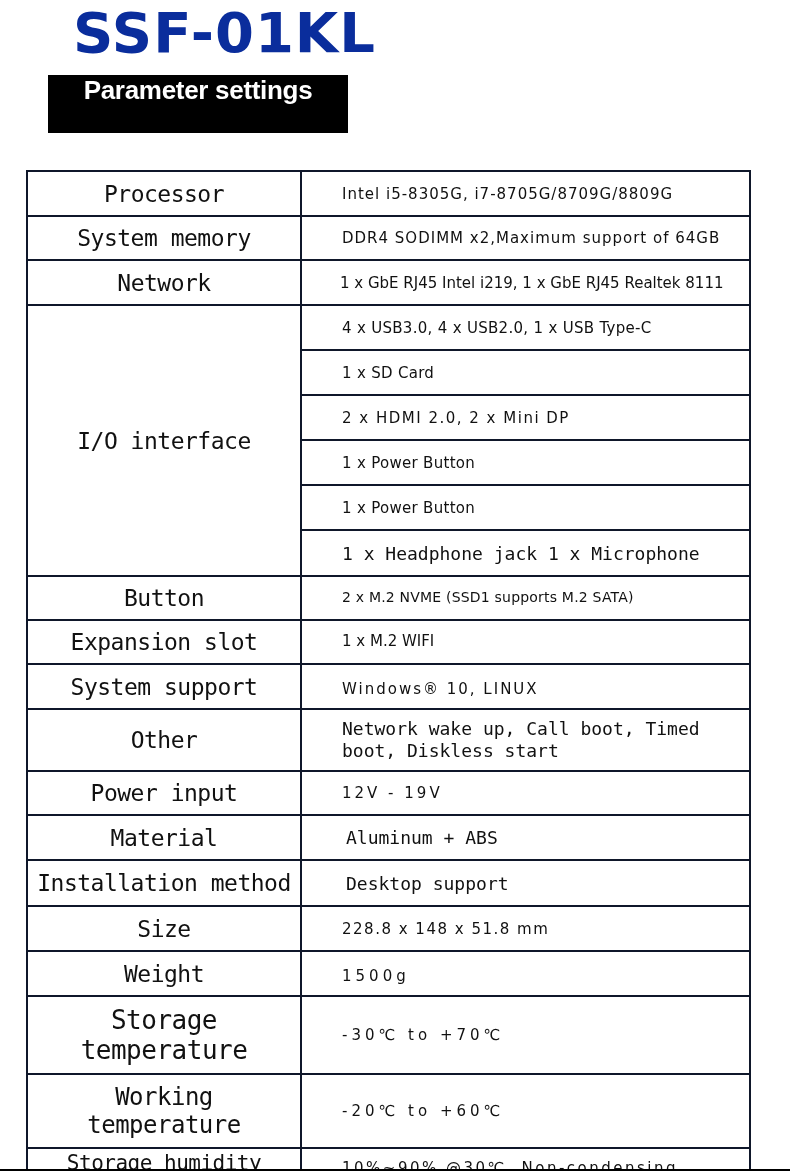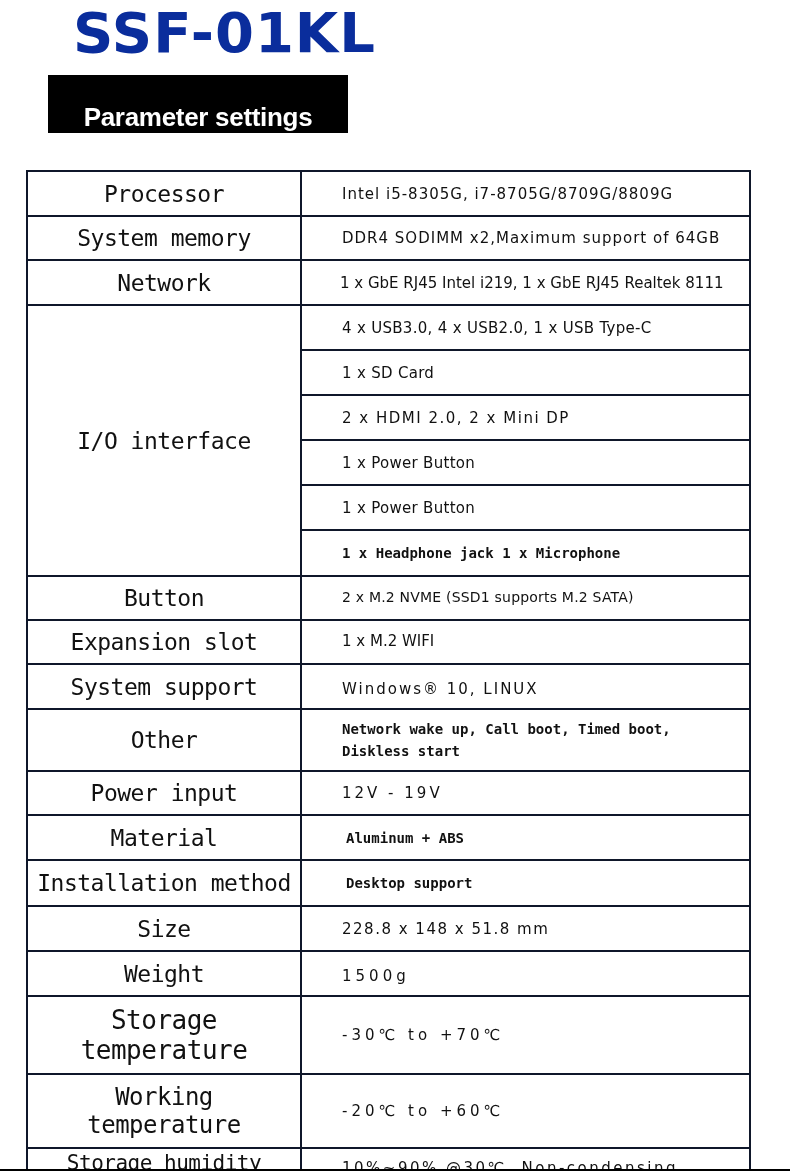--- a/index.html
+++ b/index.html
@@ -6,38 +6,38 @@
   body { width: 790px; height: 1171px; position: relative; overflow: hidden; font-family: "DejaVu Sans", sans-serif; color: #000; }
   .model-title {
     position: absolute; left: 73px; top: 0px;
     font-family: "DejaVu Sans", sans-serif; font-weight: bold;
     font-size: 56px; line-height: 66px; color: #0a2d9c; letter-spacing: 1px;
   }
   .section-banner {
     position: absolute; left: 48px; top: 75px; width: 300px; height: 58px;
     background: #000; color: #fff;
     font-family: "Liberation Sans", sans-serif; font-weight: bold; font-size: 26px;
-    display: flex; align-items: flex-end; justify-content: center; letter-spacing: -0.3px;
+    display: flex; align-items: flex-start; justify-content: center; letter-spacing: -0.3px;
   }
   .spec-table {
     position: absolute; left: 26px; top: 170px; width: 725px;
     border-collapse: collapse; table-layout: fixed;
   }
   .spec-table td { border: 2px solid #0f172a; padding: 8px; }
   .spec-table td.label {
     width: 256px; text-align: center;
     font-family: "DejaVu Sans Mono", monospace; font-size: 23px; color: #111; letter-spacing: -0.5px;
   }
   .spec-table td.value {
     padding-left: 40px; text-align: left;
     font-family: "DejaVu Sans", sans-serif; font-size: 15px; color: #111; letter-spacing: 1px;
     white-space: nowrap;
     border-radius: 17px;
   }
-  .spec-table td.value.mono { font-family: "DejaVu Sans Mono", monospace; font-size: 14px; letter-spacing: 0; font-weight: bold; }
+  .spec-table td.value.mono { font-family: "DejaVu Sans Mono", monospace; font-size: 18px; letter-spacing: 0; font-weight: normal; }
   .spec-table td.value.wrap { white-space: normal; line-height: 22px; }
   .bottom-rule { position: absolute; left: 0; top: 1169px; width: 790px; height: 2px; background: #000; }
 </style>
 </head>
 <body>
 
 <div class="model-title">SSF-01KL</div>
 <div class="section-banner">
   <span>Parameter settings</span>
 </div>

